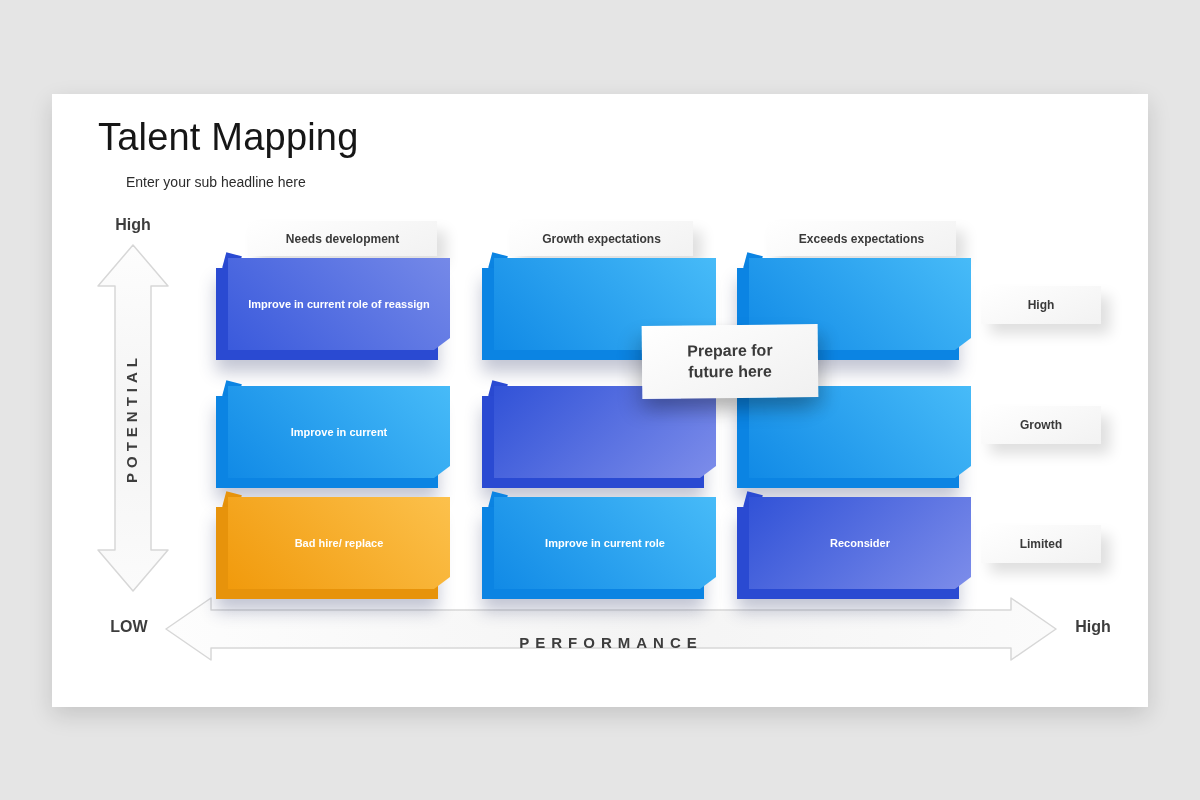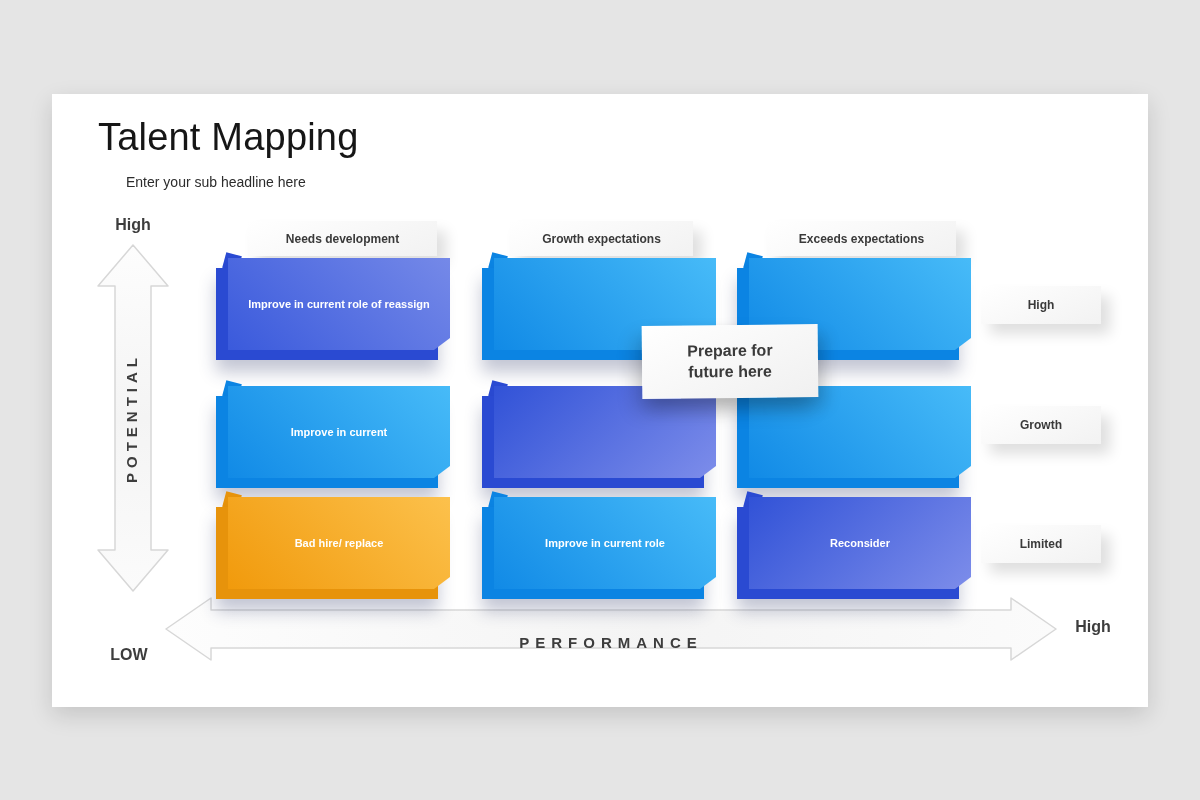--- a/index.html
+++ b/index.html
@@ -119,21 +119,21 @@
     width: 220px; height: 20px;
     letter-spacing: 5px;
     transform: rotate(-90deg);
   }
   .performance-label {
     left: 113px; top: 540px;
     width: 892px;
     letter-spacing: 6px;
   }
   .lbl-high-top { left: 46px; top: 122px; width: 70px; font-size: 16px; }
-  .lbl-low     { left: 42px; top: 552px; width: 70px; font-size: 16px; }
+  .lbl-low     { left: 42px; top: 524px; width: 70px; font-size: 16px; }
   .lbl-high-right { left: 1006px; top: 524px; width: 70px; font-size: 16px; }
 </style>
 </head>
 <body>
 
 <div class="slide">
 
   <div class="title">Talent Mapping</div>
   <div class="subtitle">Enter your sub headline here</div>
 

